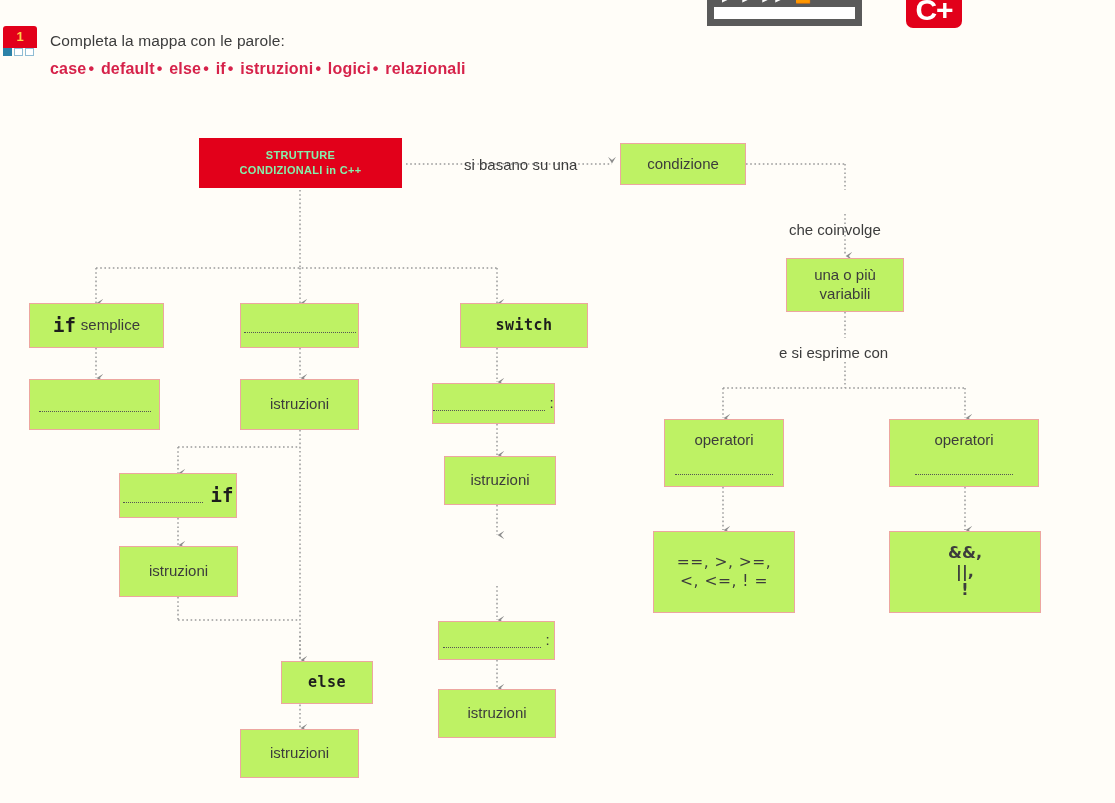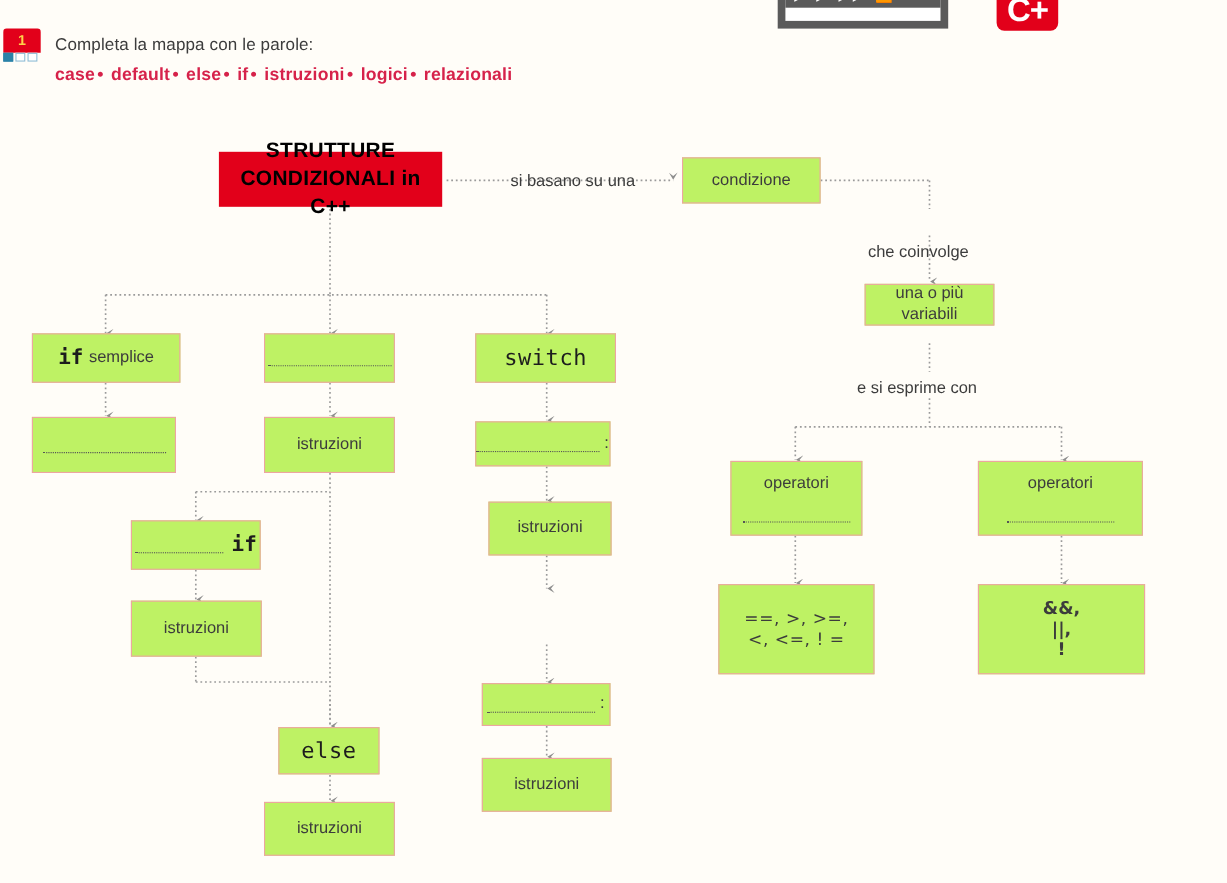--- a/index.html
+++ b/index.html
@@ -137,24 +137,25 @@
     display: flex;
     align-items: center;
     justify-content: center;
     text-align: center;
     font-size: 15px;
     color: #3c3c3c;
     line-height: 1.25;
   }
   .node.mono {
     font-family: "DejaVu Sans Mono", monospace;
-    font-weight: normal;
-    font-size: 20px;
+    font-weight: bold;
+    font-size: 15px;
     letter-spacing: 0.5px;
     color: #1d1d1d;
+    margin-left: 28px;
   }
   .node.mixed {
     font-size: 15px;
   }
   .node.mixed .kw {
     font-family: "DejaVu Sans Mono", monospace;
     font-weight: bold;
     font-size: 19px;
     color: #1d1d1d;
     margin-right: 5px;
@@ -185,23 +186,23 @@
   .blank.w-mid  { width: 98px; }
   .blank.w-short{ width: 80px; }
 
   #title-node {
     position: absolute;
     left: 199px;
     top: 138px;
     width: 203px;
     height: 50px;
     background: #e2001a;
-    color: #000000;
-    font-weight: bold;
-    font-size: 19px;
+    color: #86efac;
+    font-weight: bold;
+    font-size: 11px;
     line-height: 1.35;
     letter-spacing: 0.3px;
     display: flex;
     align-items: center;
     justify-content: center;
     text-align: center;
     box-sizing: border-box;
   }
 
   .edge-label {
@@ -302,21 +303,21 @@
         <span>CONDIZIONALI in C++</span>
       </span>
     </div>
 
     <div class="edge-label" style="left:464px; top:156px;text-align:center;">si basano su una</div>
     <div class="edge-label" style="left:789px; top:197px;margin-top:24px;">che coinvolge</div>
     <div class="edge-label" style="left:779px; top:344px;">e si esprime con</div>
 
     <div class="node" style="left:620px; top:143px; width:126px; height:42px;">condizione</div>
 
-    <div class="node" style="left:786px; top:258px; width:118px; height:38px;">
+    <div class="node" style="left:786px; top:258px; width:118px; height:54px;">
       <span>
         <span>una o più</span><br>
         <span>variabili</span>
       </span>
     </div>
 
     <div class="node" style="left:664px; top:419px; width:120px; height:68px; flex-direction:column; justify-content:center;">
       <span>operatori</span>
       <span class="blank w-mid" style="margin-top:10px;"></span>
     </div>

